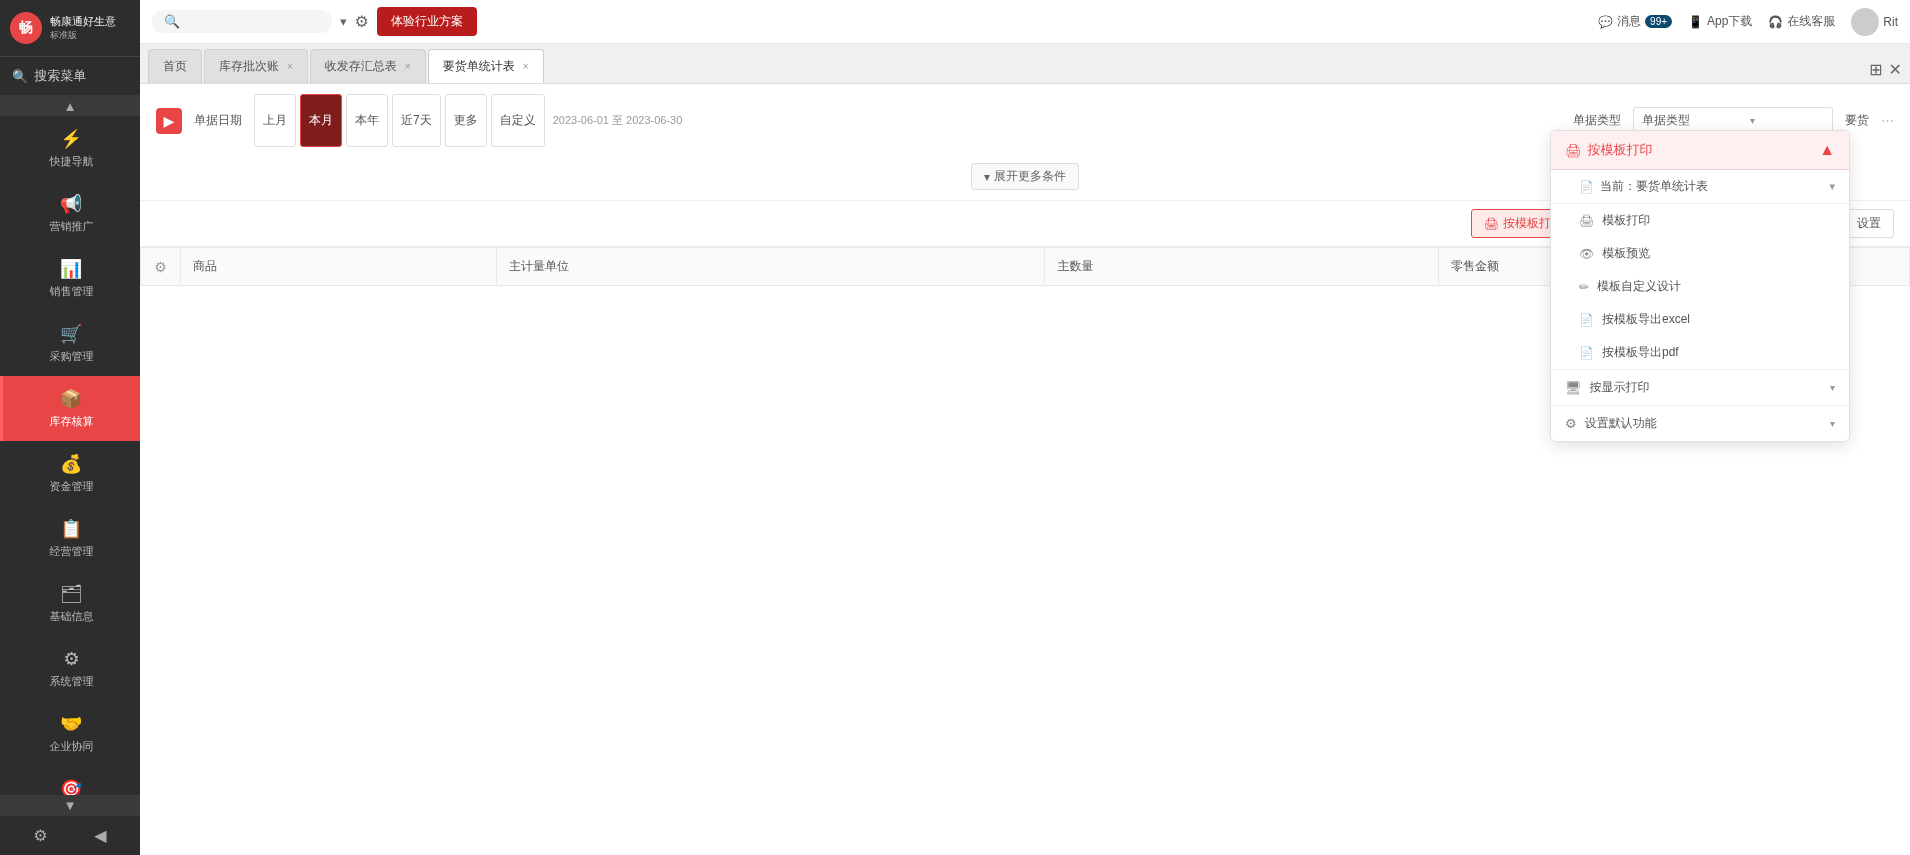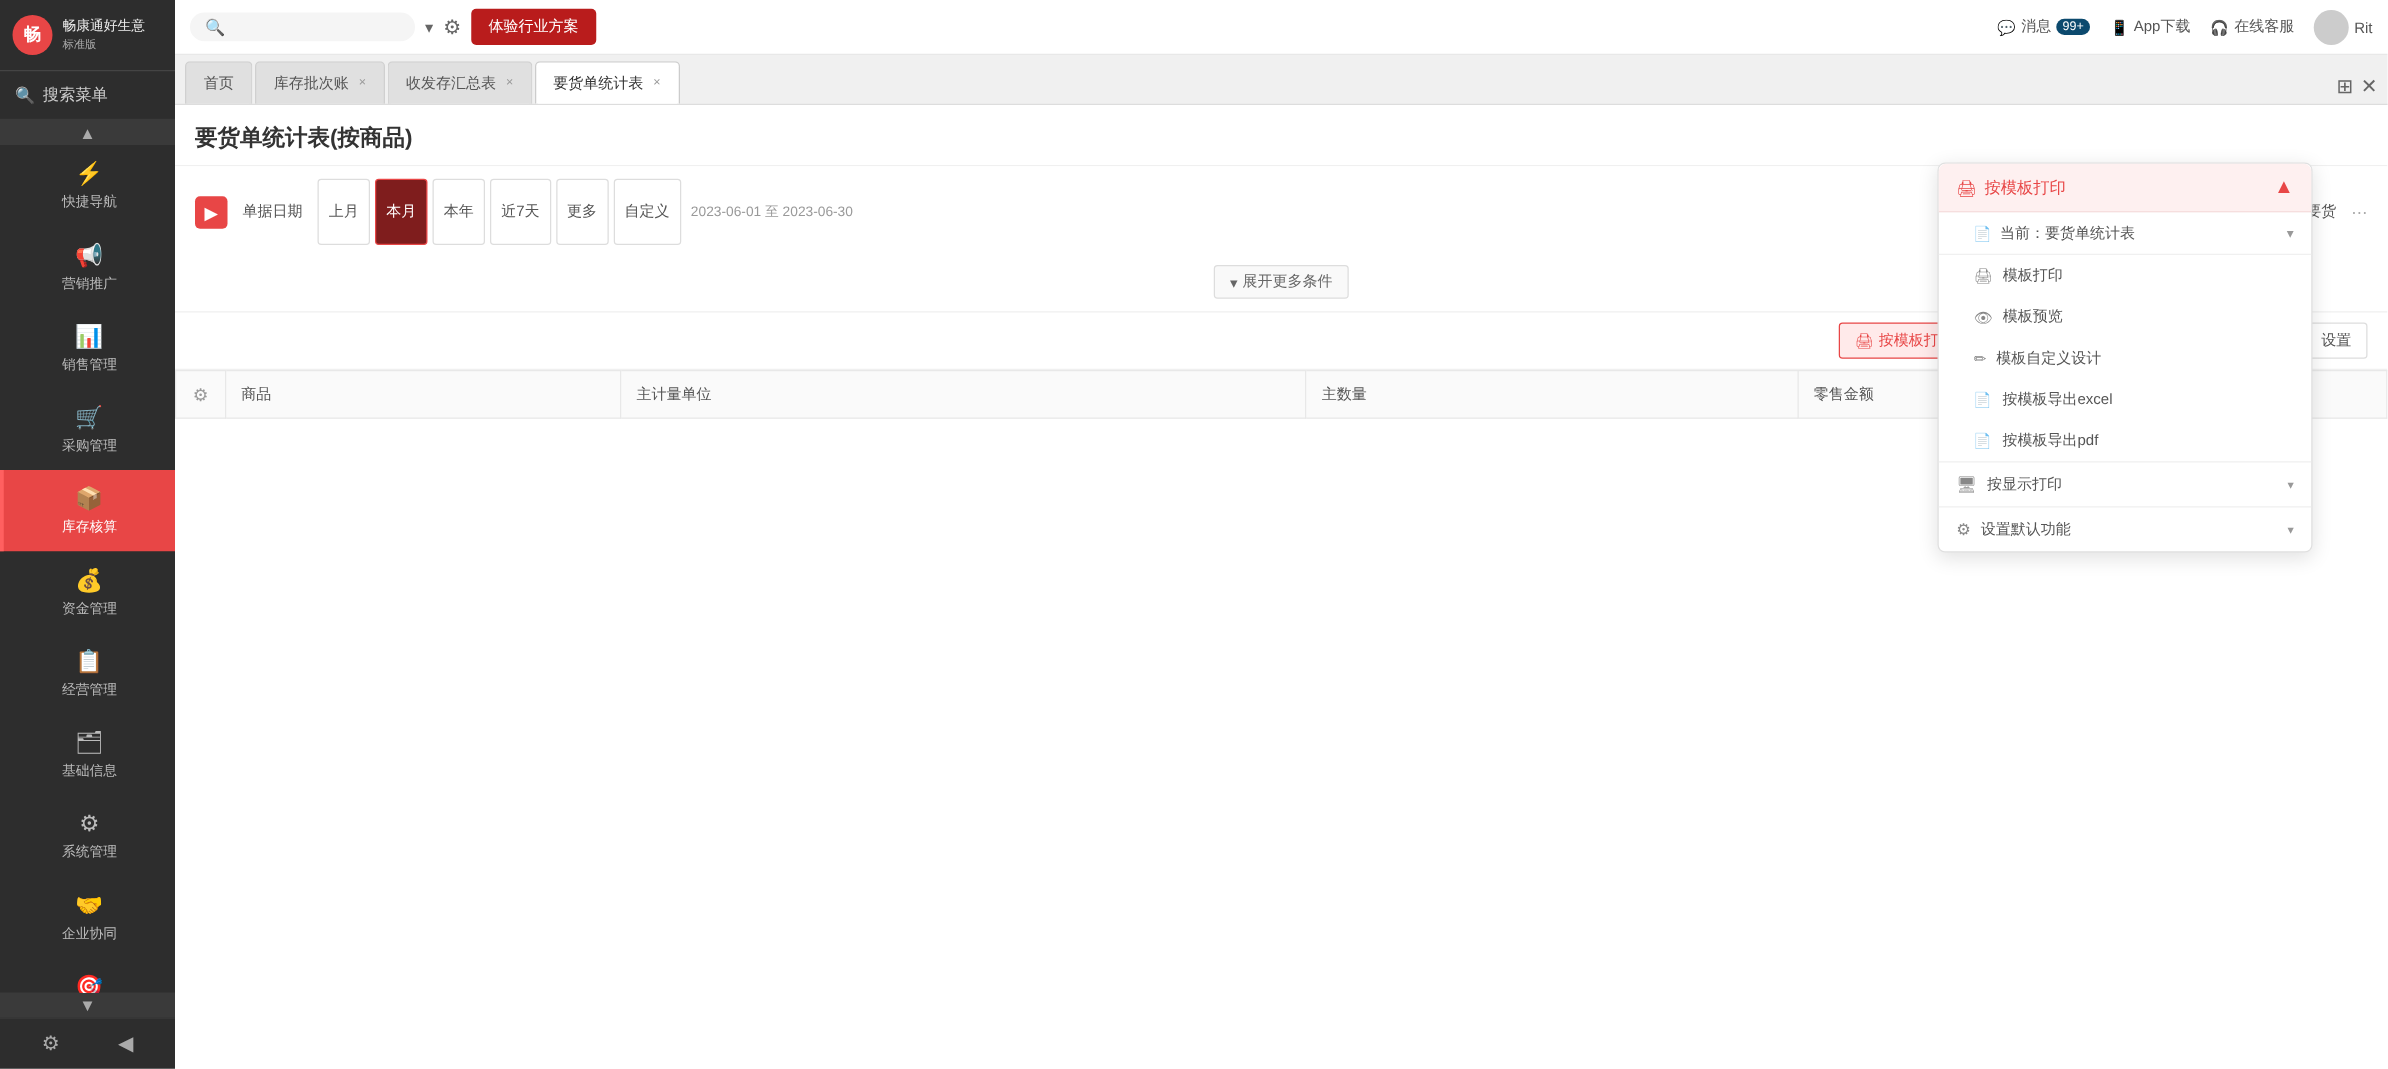--- a/index.html
+++ b/index.html
@@ -320,23 +320,20 @@
     <span>要货单统计表</span>
     <span class="tab-close">×</span>
   </div>
   <div style="margin-left:auto; display:flex; gap:6px; align-items:center; padding-bottom:4px;">
     <span style="font-size:16px; color:#666; cursor:pointer;">⊞</span>
     <span style="font-size:16px; color:#666; cursor:pointer;">✕</span>
   </div>
 </div>
 
 <div class="main-content">
-  <div class="page-header">
-    <h2 class="page-title">要货单统计表(按商品)</h2>
-  </div>
 
   <div class="filter-bar">
     <div class="filter-row">
       <div class="expand-icon">▶</div>
       <span class="filter-label">单据日期</span>
       <div class="filter-date-group">
         <button class="date-btn">上月</button>
         <button class="date-btn active">本月</button>
         <button class="date-btn">本年</button>
         <button class="date-btn">近7天</button>

